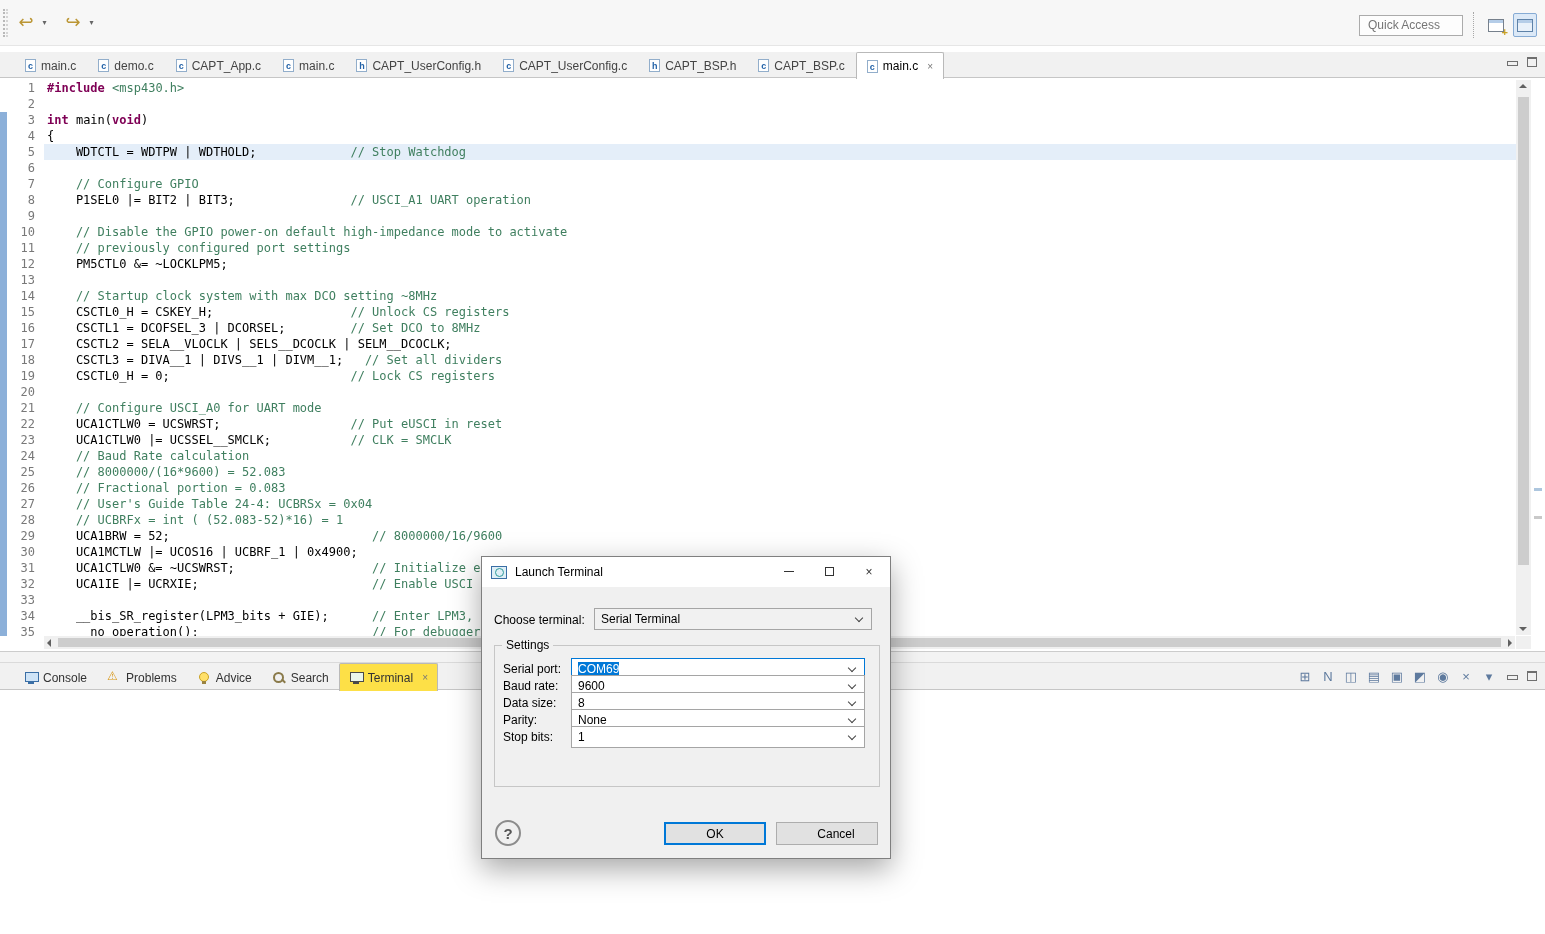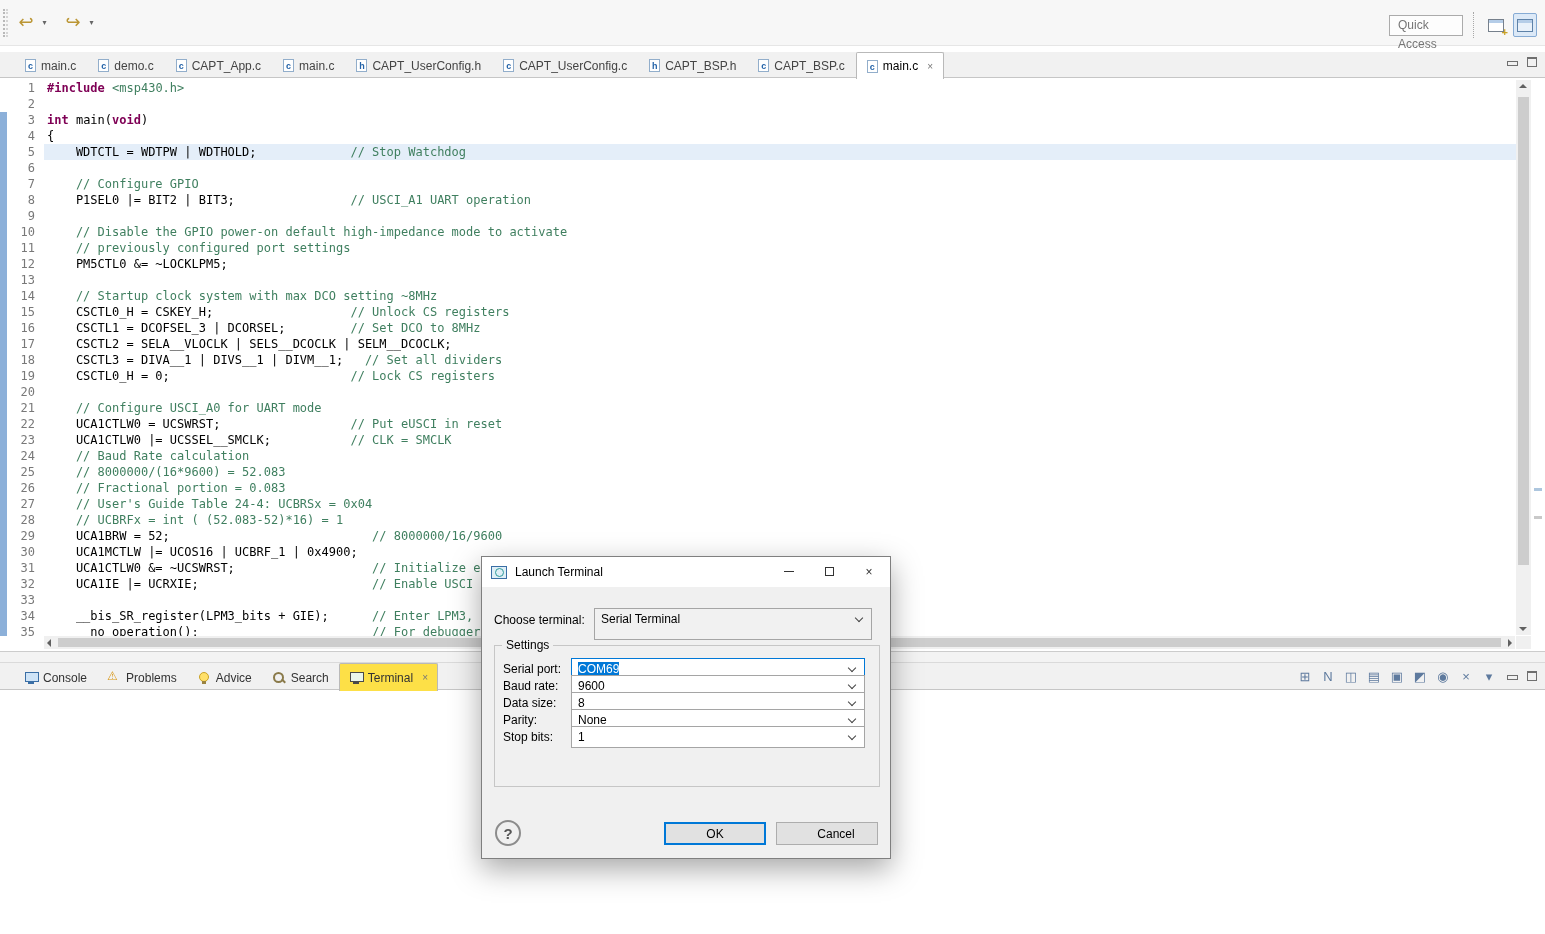--- a/index.html
+++ b/index.html
@@ -13,21 +13,21 @@
                   background:var(--c-toolbar_bg); border-bottom:1px solid #e6e6e6; }
   .drag-handle { position:absolute; left:3px; top:9px; width:5px; height:28px;
                  border-left:2px dotted #b9b9b9; border-right:2px dotted #d5d5d5; }
   .nav-group { position:absolute; left:14px; top:8px; display:flex; align-items:center; }
   .nav-btn { width:24px; height:28px; border:none; background:transparent; cursor:default;
              font-size:18px; line-height:26px; color:#bb9634; }
   .caret-btn { width:13px; height:28px; border:none; background:transparent;
                font-size:8px; color:#666; padding:0; }
   .nav-gap { width:10px; }
   .toolbar-right { position:absolute; right:8px; top:12px; display:flex; align-items:center; gap:5px; }
-  .quick-access { width:74px; height:21px; border:1px solid #ababab; background:#fdfdfd;
+  .quick-access { width:104px; height:21px; border:1px solid #ababab; background:#fdfdfd;
                   color:#757575; font-size:12px; line-height:19px; padding-left:8px; }
   .tb-sep { width:1px; height:26px; border-left:1px dotted #a8a8a8; margin:0 5px; }
   .persp-btn { width:24px; height:24px; border:1px solid transparent; background:transparent;
                display:flex; align-items:center; justify-content:center; padding:0; }
   .persp-btn.pressed { background:#dce9f7; border-color:#86abd4; border-radius:2px; }
   .persp-icon { width:16px; height:13px; border:1px solid #76808c; background:#fff; position:relative; }
   .persp-icon::before { content:""; position:absolute; left:0; top:0; right:0; height:3px; background:#b5cde8; }
   .persp-icon.new::after { content:"+"; position:absolute; right:-5px; bottom:-7px;
                            color:#c9a227; font-weight:bold; font-size:11px; }
   .persp-icon.cur { background:#e9f1fa; border-color:#5e82a8; }
@@ -132,21 +132,21 @@
   .f-label { color:#000000; line-height:22px; }
   .combo { border:1px solid #a5a5a5; background:#fff; position:relative;
            line-height:20px; padding-left:6px; white-space:nowrap; overflow:hidden; }
   .combo .chev { position:absolute; right:9px; top:6px; width:6px; height:6px;
                  border-right:1px solid #444; border-bottom:1px solid #444; transform:rotate(45deg); }
   .combo.ro { background:#f1f1f1; }
   .combo.focused { border-color:var(--c-focus_border); }
   .sel { background:var(--c-selection_bg); color:var(--c-selection_fg);text-align:center; }
 
   .lbl-choose { position:absolute; left:12px; top:52px; }
-  .combo-choose { position:absolute; left:112px; top:51px; width:278px; height:32px; }
+  .combo-choose { position:absolute; left:112px; top:51px; width:278px; height:22px; }
 
   .group { position:absolute; left:12px; top:81px; width:386px; height:149px; }
   .group-border { position:absolute; left:0; top:7px; right:0; bottom:0; border:1px solid #c6c6c6; }
   .group-label { position:absolute; left:8px; top:0; background:var(--c-dialog_bg); padding:0 4px; }
   .group-clip { position:absolute; left:1px; top:8px; right:1px; bottom:1px; overflow:hidden;
                 padding-top:12px; }
   .f-row { position:relative; height:17px; }
   .f-row .f-label { position:absolute; left:8px; top:0; }
   .f-row .combo { position:absolute; left:76px; top:0; width:294px; height:22px; }
 

